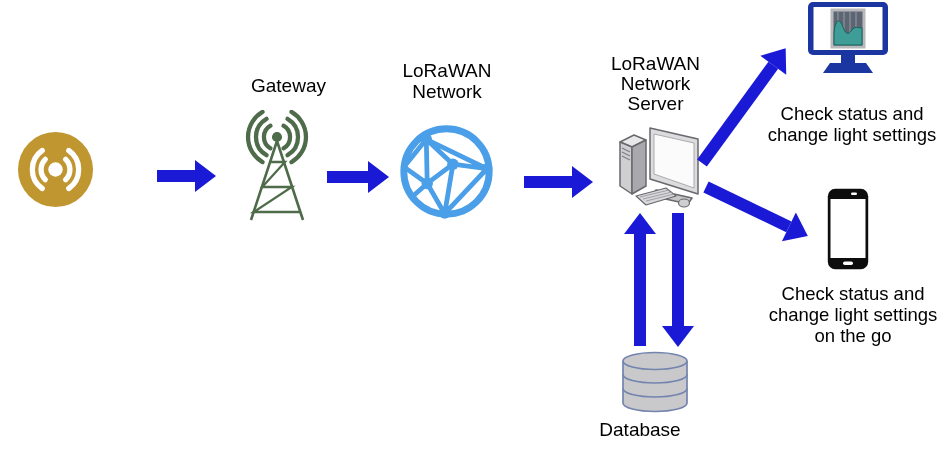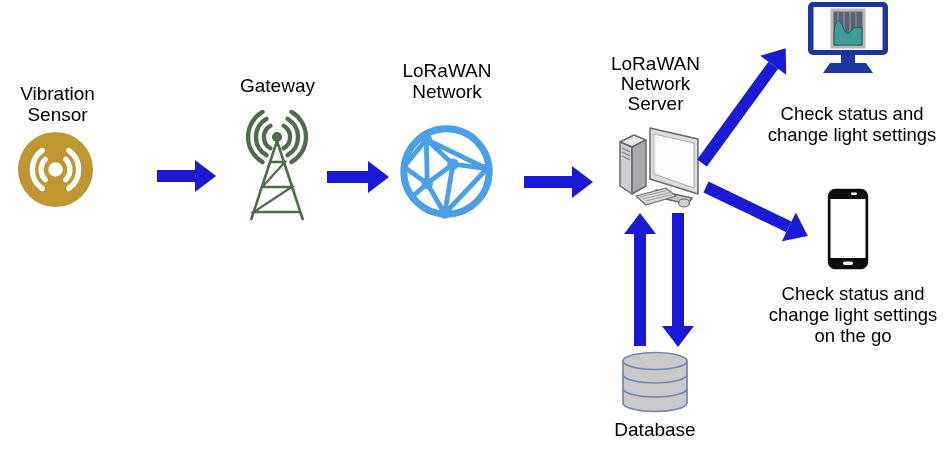--- a/index.html
+++ b/index.html
@@ -36,39 +36,37 @@
     border-top:16px solid transparent;
     border-bottom:16px solid transparent;
     border-left:21px solid var(--arrow-blue,#1a1ad6);
   }
 </style>
 </head>
 <body>
 
 <div id="canvas">
 
-  <div class="label" style="left:0;top:83px;width:115px;">Vibration
-Sensor</div>
   <svg class="icon" style="left:17px;top:131px;" width="77" height="77" viewBox="0 0 80 80">
     <circle cx="40" cy="40" r="39" fill="var(--sensor-gold)"></circle>
     <circle cx="40" cy="40" r="7.5" fill="#fff"></circle>
     <g stroke="#fff" stroke-width="5.5" fill="none" stroke-linecap="round">
       <path d="M29.4 29.4 A15 15 0 0 0 29.4 50.6"></path>
       <path d="M26.2 20.3 A24 24 0 0 0 26.2 59.7"></path>
       <path d="M50.6 29.4 A15 15 0 0 1 50.6 50.6"></path>
       <path d="M53.8 20.3 A24 24 0 0 1 53.8 59.7"></path>
     </g>
   </svg>
 
   <div class="arrow" style="left:157px;top:160px;width:59px;">
     <div class="shaft"></div>
       <div class="head"></div>
   </div>
 
-  <div class="label" style="left:230px;top:75px;width:95px;">Gateway</div>
+  <div class="label" style="left:241px;top:75px;width:95px;">Gateway</div>
   <svg class="icon" style="left:238px;top:110px;" width="78" height="112" viewBox="0 0 78 112">
     <g stroke="var(--antenna-green)" fill="none">
       <circle cx="39" cy="27" r="4.3" fill="var(--antenna-green)" stroke-width="1.5"></circle>
       <path d="M39 31 L13 110 M39 31 L65 110" stroke-width="2.6"></path>
       <path d="M31 52 L47 52 L24.2 77 L53.8 77 L15.7 102 L62.3 102" stroke-width="2.3"></path>
       <g stroke-width="4.3" stroke-linecap="round">
         <path d="M32.5 15.7 A13 13 0 0 0 32.5 38.3"></path>
         <path d="M28.5 8.8 A21 21 0 0 0 28.5 45.2"></path>
         <path d="M24.5 1.9 A29 29 0 0 0 24.5 52.1"></path>
         <path d="M45.5 15.7 A13 13 0 0 1 45.5 38.3"></path>
@@ -166,15 +164,15 @@
   <div class="arrow" style="left:678px;top:197px;width:134px;transform:rotate(90deg);">
     <div class="shaft"></div>
       <div class="head"></div>
   </div>
 
   <svg class="icon" style="left:621px;top:351px;" width="68" height="62" viewBox="0 0 68 62">
     <path d="M2 10 V52 A32 8.5 0 0 0 66 52 V10" fill="var(--database-fill)" stroke="var(--database-stroke)" stroke-width="1.7"></path>
     <ellipse cx="34" cy="10" rx="32" ry="8.5" fill="var(--database-fill)" stroke="var(--database-stroke)" stroke-width="1.7"></ellipse>
     <path d="M2 23.5 A32 8.5 0 0 0 66 23.5 M2 37.5 A32 8.5 0 0 0 66 37.5" fill="none" stroke="var(--database-stroke)" stroke-width="1.7"></path>
   </svg>
-  <div class="label" style="left:605px;top:419px;width:100px;text-align:center;">Database</div>
+  <div class="label" style="left:590px;top:419px;width:100px;text-align:center;">Database</div>
 
 </div>
 
 </body></html>

